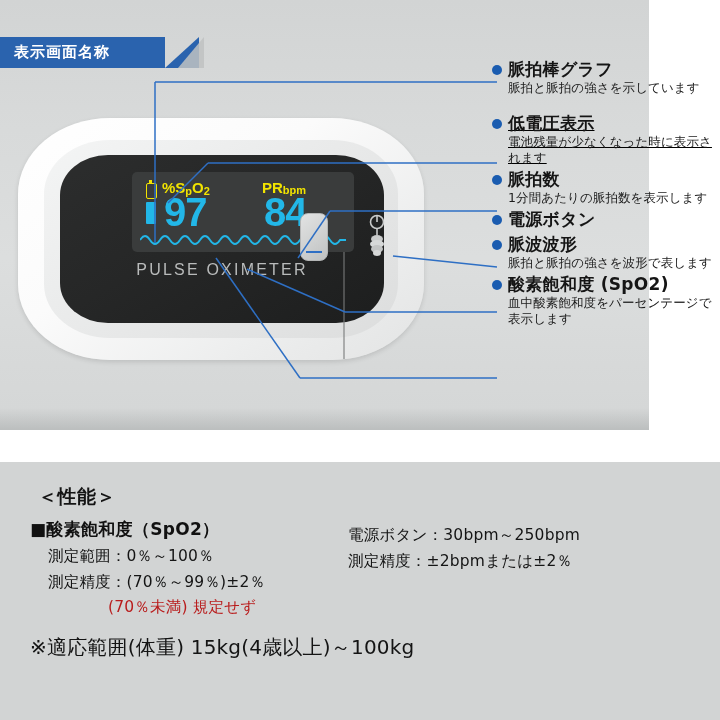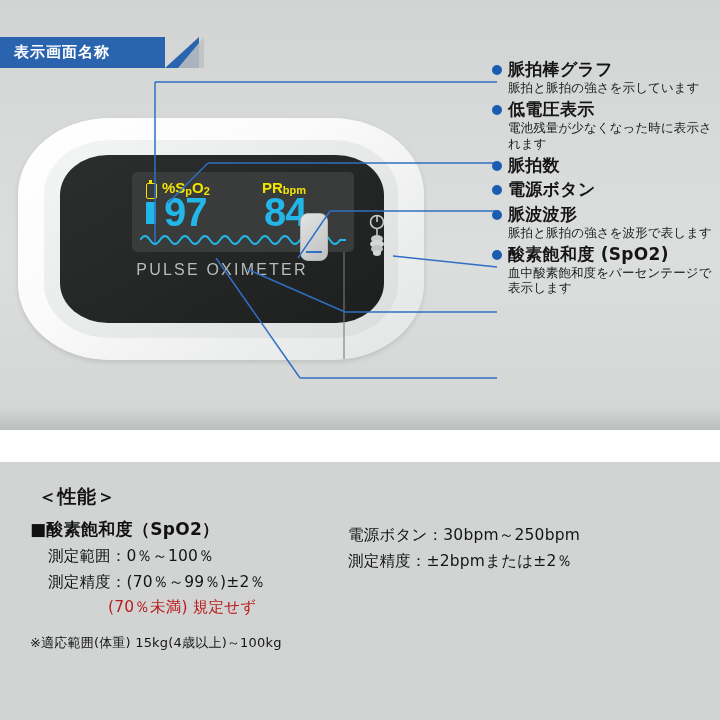--- a/index.html
+++ b/index.html
@@ -7,21 +7,21 @@
     width:720px;height:720px;
     background:#ffffff;
     font-family:"DejaVu Sans","Liberation Sans",sans-serif;
     overflow:hidden;
     position:relative;
   }
   #page{position:relative;width:720px;height:720px;}
 
   
   .top-section{
-    position:absolute;left:0;top:0;width:720px;height:430px;
+    position:absolute;left:0;top:0;width:649px;height:430px;
     background:linear-gradient(180deg,#d2d4d4 0%,#d8dada 30%,#dcdede 60%,#d4d6d6 100%);
   }
   .top-section:after{
     content:"";position:absolute;left:0;right:0;bottom:0;height:22px;
     background:linear-gradient(180deg,rgba(190,192,192,0) 0%,rgba(183,186,186,.85) 100%);
   }
 
   
   .banner{
     position:absolute;left:0;top:37px;height:31px;width:165px;
@@ -140,21 +140,21 @@
   }
   .bullet{
     width:10px;height:10px;border-radius:50%;background:#1a5cb0;
     margin:5px 6px 0 0;flex:0 0 auto;
   }
   .callout-desc{
     margin:1px 0 0 16px;font-size:12.5px;color:#1b1b1b;line-height:1.22;
     letter-spacing:.1px;
   }
   .c-pulse-bar{margin-top:0px;}
-  .c-lowbatt{margin-top:5px;}
+  .c-lowbatt{margin-top:19px;text-decoration:underline;}
   .c-pulserate{margin-top:5px;}
   .c-power{margin-top:5px;}
   .c-wave{margin-top:6px;}
   .c-spo2{margin-top:5px;}
 
   
   .spec-panel{
     position:absolute;left:0;top:462px;width:720px;height:275px;
     background:#d2d4d4;
   }
@@ -170,21 +170,21 @@
   .spec-line{
     font-size:15.5px;color:#141414;margin-top:6px;margin-left:18px;
     letter-spacing:.2px;line-height:1.3;
   }
   .spec-line-indent{
     font-size:15.5px;color:#b91c1c;margin-top:4px;margin-left:78px;
     letter-spacing:.2px;line-height:1.3;
   }
   .spec-note{
     position:absolute;left:30px;top:172px;
-    font-size:13px;color:#141414;letter-spacing:.2px;
+    font-size:20px;color:#141414;letter-spacing:.2px;
   }
 </style>
 </head>
 <body>
 
 <div id="page">
 
   <div class="top-section">
 
     <div class="banner">
@@ -270,20 +270,21 @@
           <span>低電圧表示</span>
         </div>
         <div class="callout-desc">電池残量が少なくなった時に表示されます</div>
       </div>
 
       <div class="callout c-pulserate">
         <div class="callout-head">
           <span class="bullet"></span>
           <span>脈拍数</span>
         </div>
+        <div class="callout-desc">1分間あたりの脈拍数を表示します</div>
       </div>
 
       <div class="callout c-power">
         <div class="callout-head">
           <span class="bullet"></span>
           <span>電源ボタン</span>
         </div>
       </div>
 
       <div class="callout c-wave">

